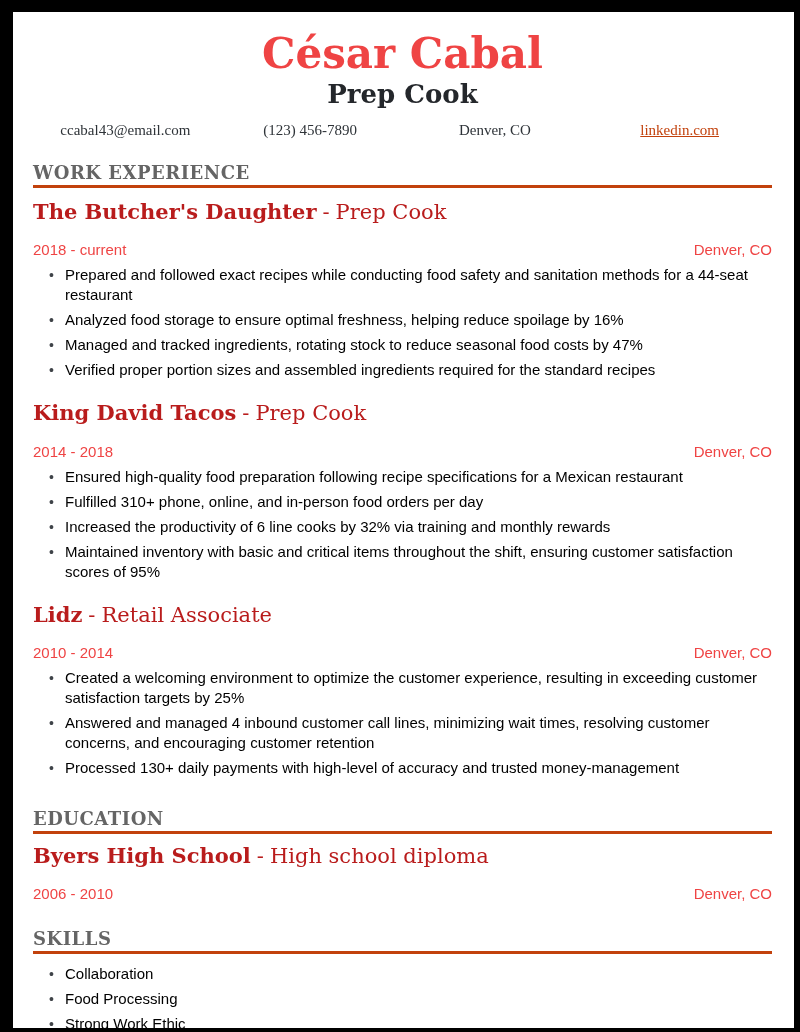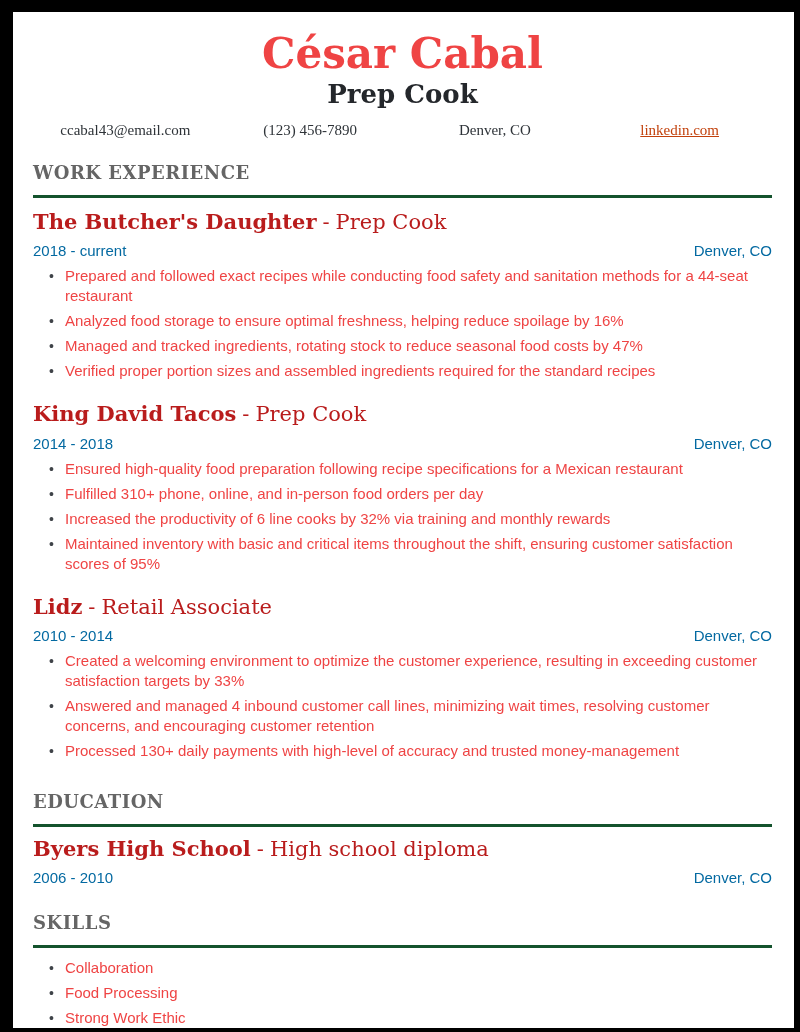--- a/index.html
+++ b/index.html
@@ -44,51 +44,51 @@
   .contact-row > * { text-align: center; }
   .contact-link { color: #c2410c; text-decoration: underline; cursor: pointer; }
   
   .section { margin-top: 23px; }
   .section-heading {
     font-family: "DejaVu Serif", serif;
     font-weight: 700;
     font-size: 18px;
     letter-spacing: 0.5px;
     color: #656565;
-    padding-bottom: 12px;
-    border-bottom: 3px solid #14532d;
+    padding-bottom: 2px;
+    border-bottom: 3px solid #c2410c;
   }
   
   .entry { margin-top: 11px; }
   .entry + .entry { margin-top: 20px; }
   .entry-title-row {
     font-family: "DejaVu Serif", serif;
     font-size: 21px;
     color: #b91c1c;
     line-height: 1.25;
   }
   .entry-company { font-weight: 700; }
   .entry-sep { font-weight: 400; padding: 0 6px; }
   .entry-role { font-weight: 400; }
   .entry-meta {
     display: flex;
     justify-content: space-between;
-    margin-top: 7px;
+    margin-top: 16px;
     font-size: 15px;
-    color: #0369a1;
+    color: #ef4444;
   }
   
   ul.bullets { list-style: none; margin-top: 7px; }
   ul.bullets li {
     position: relative;
     padding-left: 32px;
     margin-bottom: 5px;
     font-size: 15px;
     line-height: 20px;
-    color: #ef4444;
+    color: #000000;
   }
   ul.bullets li::before {
     content: "•";
     position: absolute;
     left: 16px;
     top: 0;
     font-size: 14px;
     color: #3f4348;
   }
   
@@ -148,21 +148,21 @@
 
     <div class="entry">
       <div class="entry-title-row">
         <span class="entry-company">Lidz</span><span class="entry-sep">-</span><span class="entry-role">Retail Associate</span>
       </div>
       <div class="entry-meta">
         <span>2010 - 2014</span>
         <span>Denver, CO</span>
       </div>
       <ul class="bullets">
-        <li>Created a welcoming environment to optimize the customer experience, resulting in exceeding customer satisfaction targets by 33%</li>
+        <li>Created a welcoming environment to optimize the customer experience, resulting in exceeding customer satisfaction targets by 25%</li>
         <li>Answered and managed 4 inbound customer call lines, minimizing wait times, resolving customer concerns, and encouraging customer retention</li>
         <li>Processed 130+ daily payments with high-level of accuracy and trusted money-management</li>
       </ul>
     </div>
   </div>
 
   <div class="section" style="margin-top:30px;">
     <div class="section-heading">EDUCATION</div>
     <div class="entry edu-entry">
       <div class="entry-title-row">

